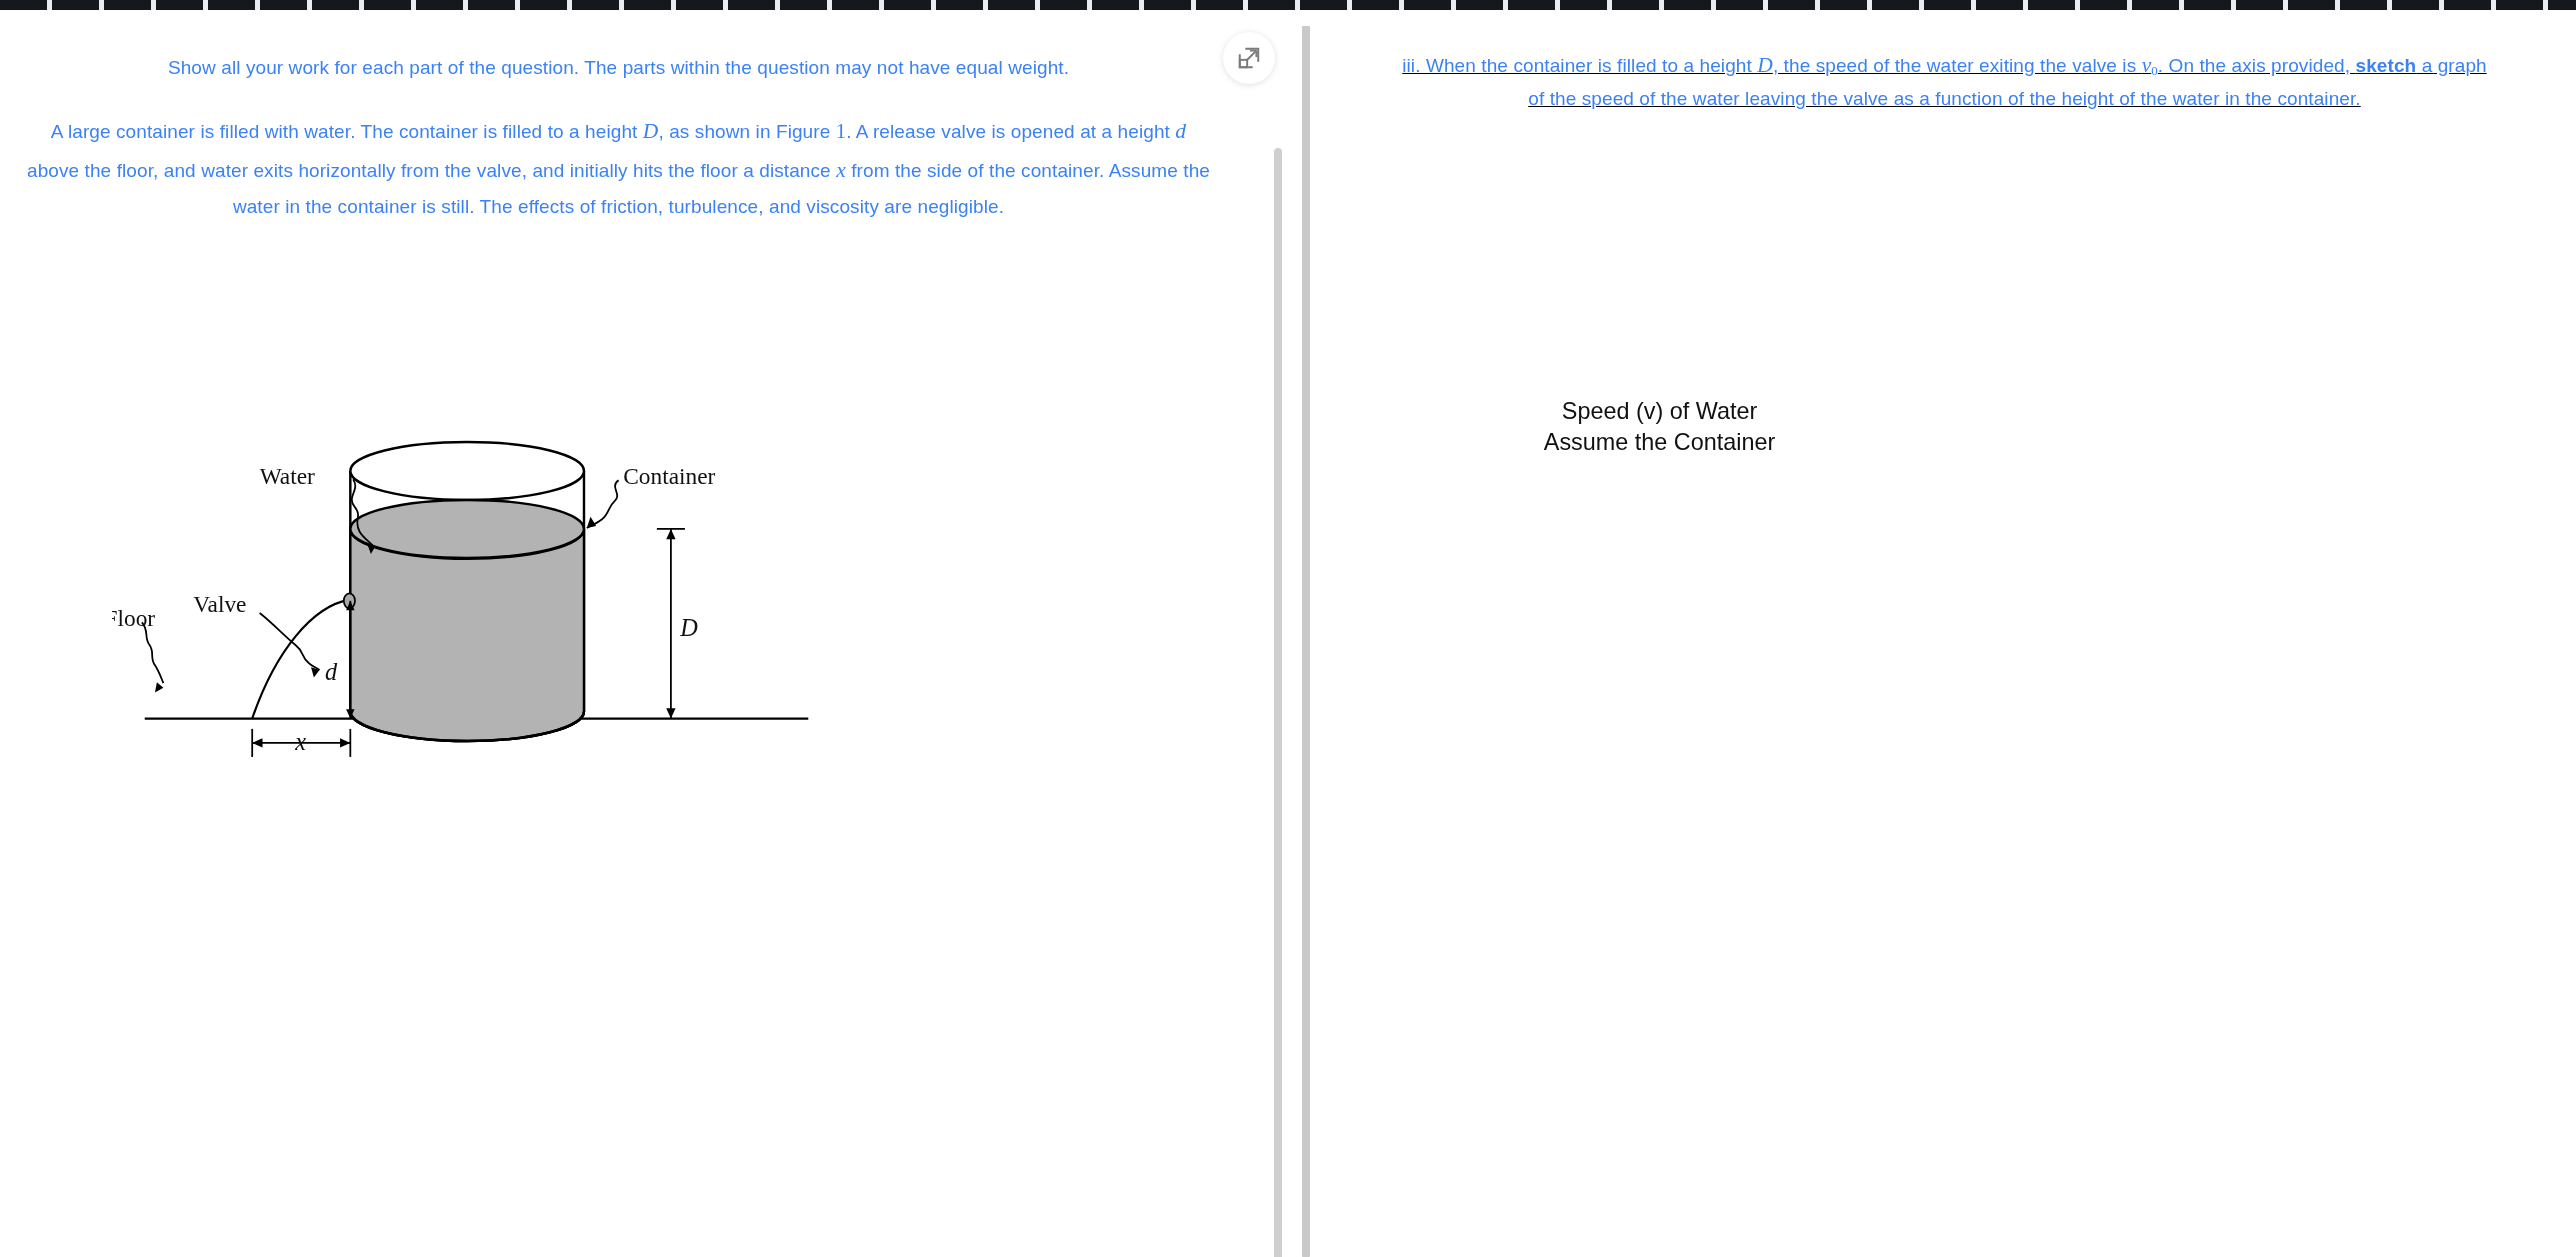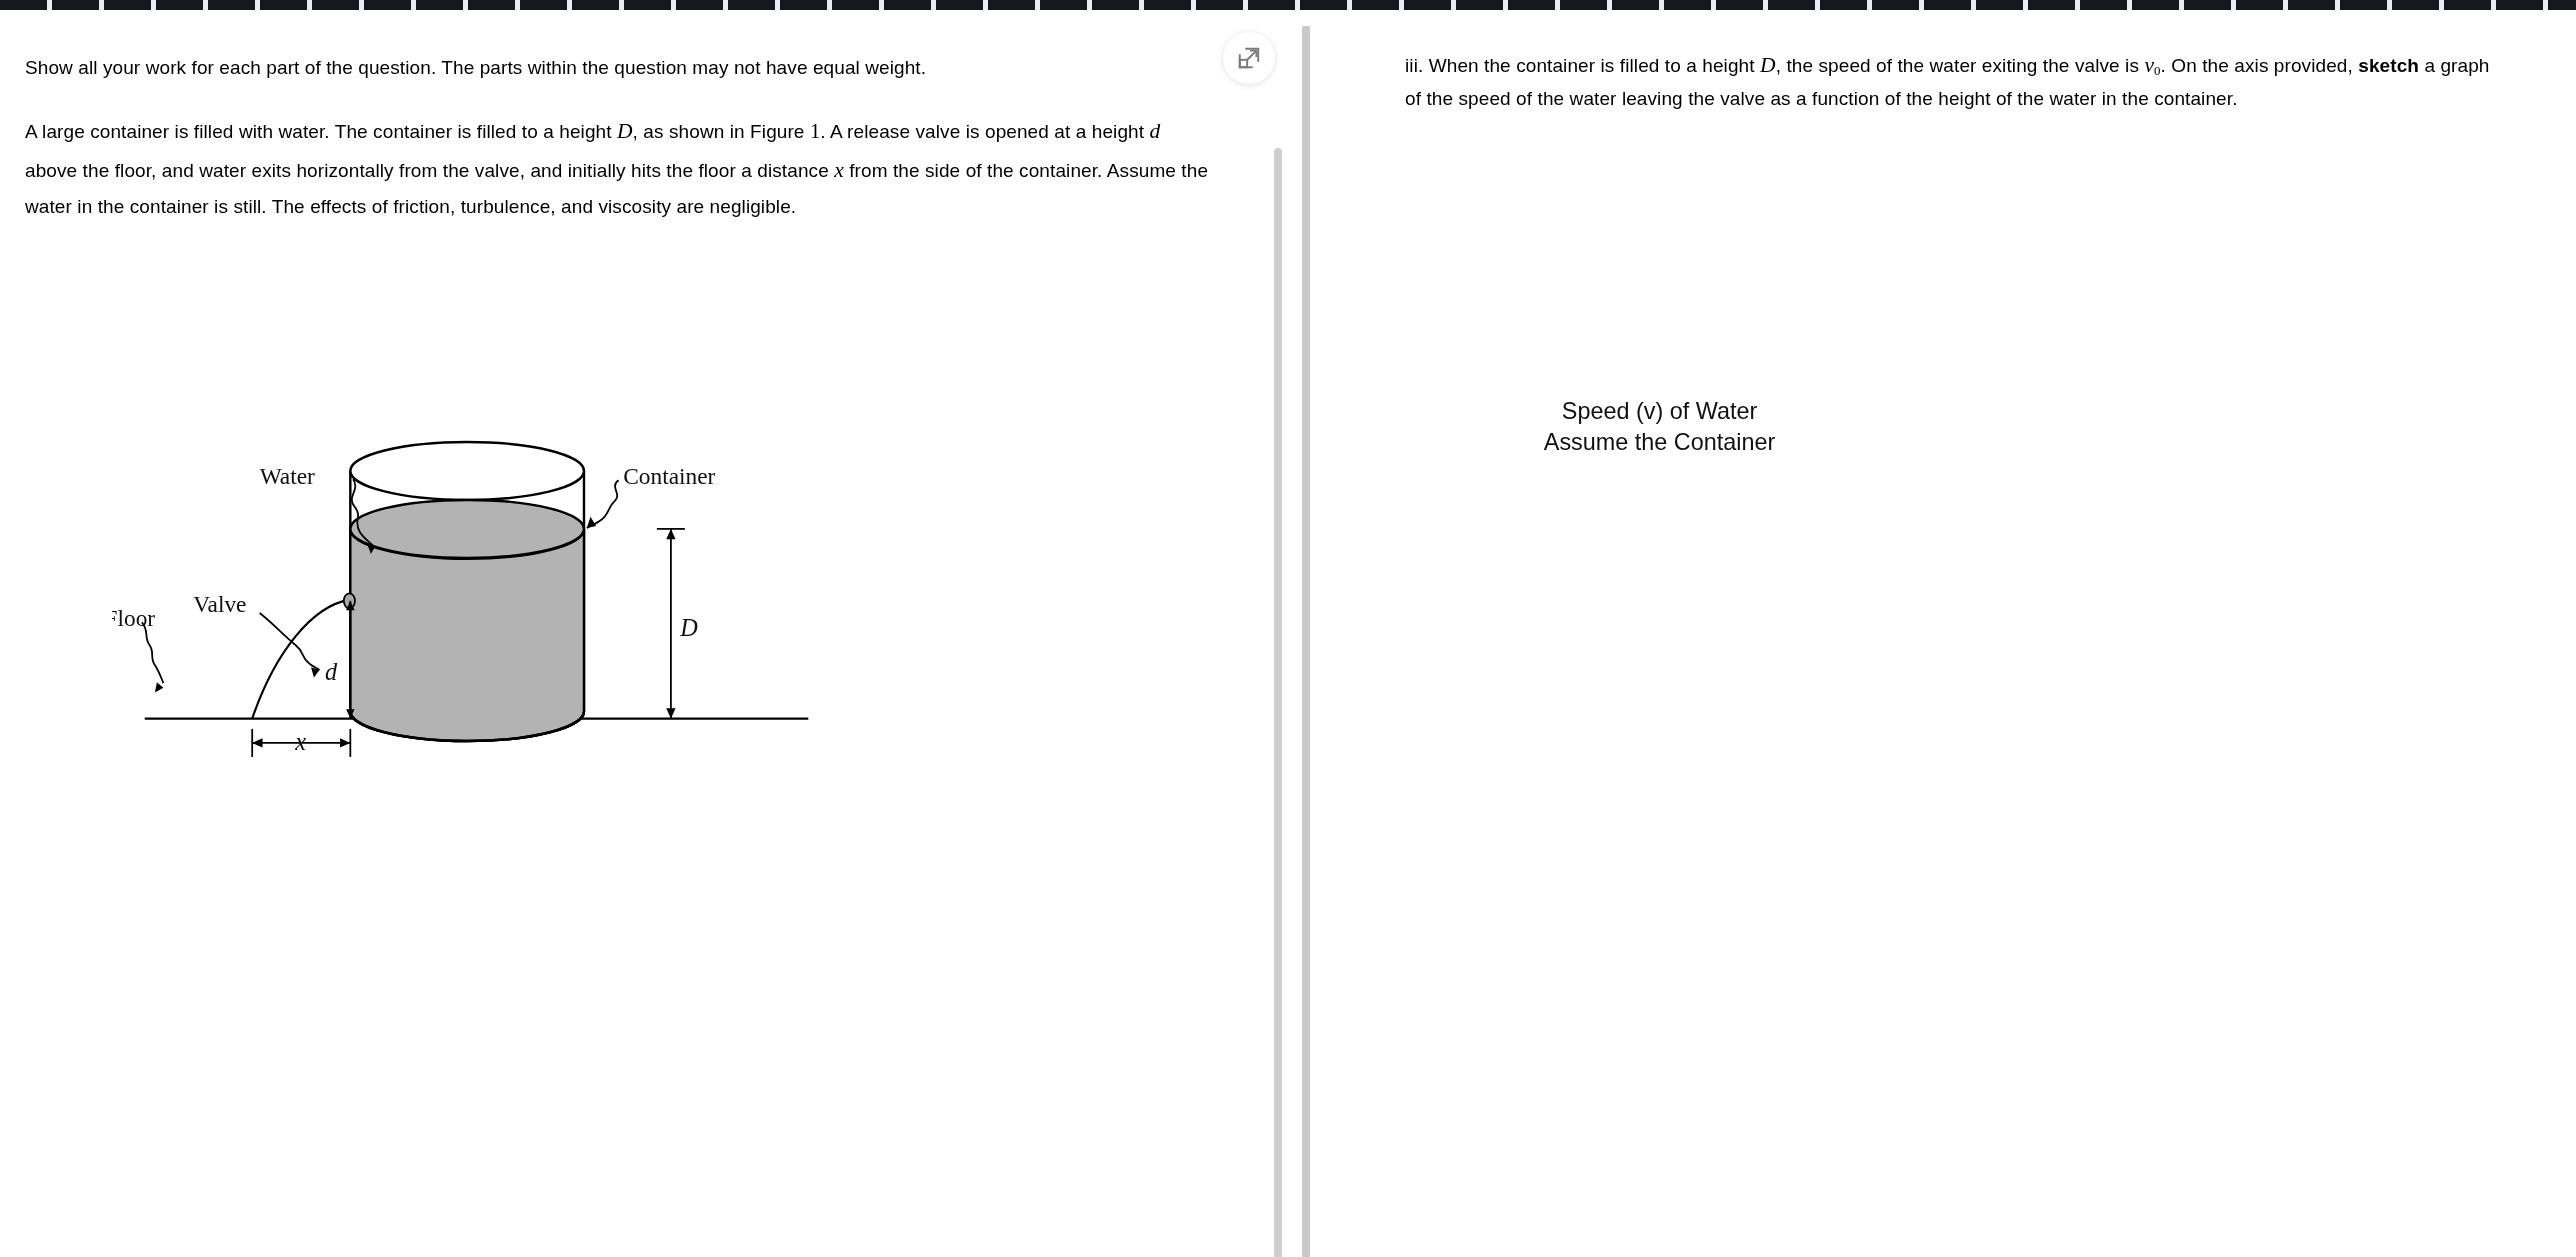--- a/index.html
+++ b/index.html
@@ -59,24 +59,25 @@
   #toggle-right { top: 32px; left: 1344px; }
   .panel-toggle svg { display: block; }
 
   
   #left-body {
     position: absolute; top: 42px; left: 25px;
     width: 1187px;
   }
   .qtext {
     font-size: 19px;
-    color: #000000;
+    color: #3b82f6;
     line-height: 1.68;
     margin: 0 0 17px 0;
     letter-spacing: .005em;
+    text-align: center;
   }
   .qtext.tight { line-height: 1.8; margin-top: 28px; }
   .mathvar  { font-family: "Liberation Serif", serif; font-style: italic; font-size: 21.5px; }
   .mathnum  { font-family: "Liberation Serif", serif; font-style: normal; font-size: 20.6px; }
   .sub      { font-size: .68em; vertical-align: -0.24em; font-style: normal;}
 
   
   #figure-wrap {
     position: absolute; top: 369px; left: 112px;
     width: 729px; height: 477px;
@@ -84,21 +85,21 @@
   #figure-caption {
     position: absolute; top: 784px; left: 0; width: 729px;
     text-align: center;
     font-family: "Liberation Serif", serif;
     font-size: 23.4px; color: #111;
   }
 
   
   #right-body { position: absolute; top: 0; left: 0; width: 1263px; }
   #r-stem {
-    position: absolute; top: 37px; left: 92px; width: 1103px;
+    position: absolute; top: 37px; left: 80px; width: 1103px; text-decoration: underline;
   }
   #r-stem p { margin: 0 0 15px 0; }
   .bold-inline { font-weight: bold; }
 
   
   #graph-block {
     position: absolute; top: 173px; left: 0; width: 1263px; height: 309px;
   }
   #ylabel {
     position: absolute; top: 213px; left: 150px;

